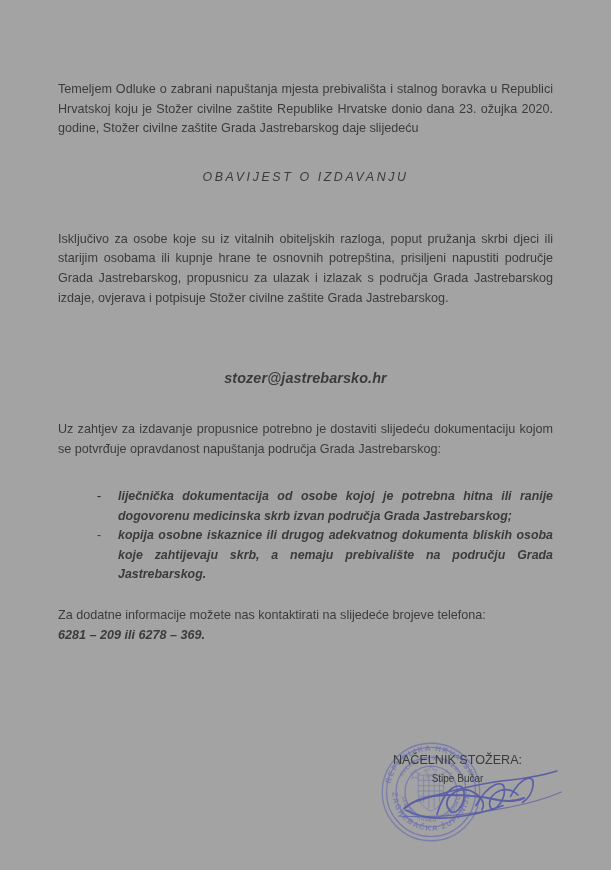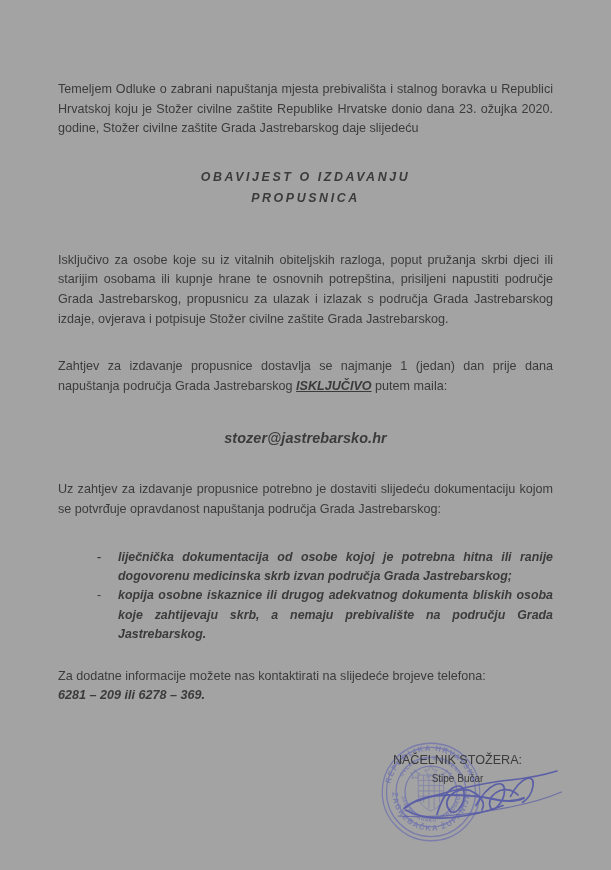--- a/index.html
+++ b/index.html
@@ -33,21 +33,21 @@
   }
   p.body.tight { margin-bottom: 0; }
   .spacer-sm { height: 14px; }
   .spacer-md { height: 22px; }
   .spacer-lg { height: 28px; }
 
   .doc-title {
     margin: 0;
     text-align: center;
     font-size: 12.4px;
-    font-weight: bold;
+    font-weight: normal;
     font-style: italic;
     letter-spacing: 2.6px;
     line-height: 21px;
     color: #3b3b3b;
   }
   .doc-title .line2 { display: block; }
 
   .email {
     margin: 12px;
     text-align: center;
@@ -139,31 +139,29 @@
 <div class="page">
 
   <div class="content">
 
     <p class="body">Temeljem  Odluke o zabrani napuštanja mjesta prebivališta i stalnog boravka u Republici Hrvatskoj koju je Stožer civilne zaštite Republike Hrvatske donio dana 23. ožujka 2020. godine, Stožer civilne zaštite Grada Jastrebarskog daje slijedeću</p>
 
     <div class="spacer-sm"></div>
 
     <div class="doc-title">
       <span>OBAVIJEST O IZDAVANJU</span>
-      <span class="line2">PROPUSNICA</span>
     </div>
 
     <div class="spacer-lg"></div>
     <div class="spacer-sm"></div>
 
     <p class="body">Isključivo za osobe koje su iz vitalnih obiteljskih razloga, poput pružanja skrbi djeci ili starijim osobama ili kupnje hrane te osnovnih potrepština, prisiljeni napustiti područje Grada Jastrebarskog, propusnicu za ulazak i izlazak s područja Grada Jastrebarskog izdaje, ovjerava i potpisuje Stožer civilne zaštite Grada Jastrebarskog.</p>
 
     <div class="spacer-sm"></div>
 
-    <p class="body tight"><span>Zahtjev za izdavanje propusnice dostavlja se najmanje 1 (jedan) dan prije dana napuštanja područja Grada Jastrebarskog </span><span class="excl">ISKLJUČIVO</span><span> putem maila:</span></p>
 
     <div class="spacer-md"></div>
 
     <p class="email">stozer@jastrebarsko.hr</p>
 
     <div class="spacer-md"></div>
 
     <p class="body">Uz zahtjev za izdavanje propusnice potrebno je dostaviti slijedeću dokumentaciju kojom se potvrđuje opravdanost napuštanja područja Grada Jastrebarskog:</p>
 
     <div class="spacer-sm"></div>

